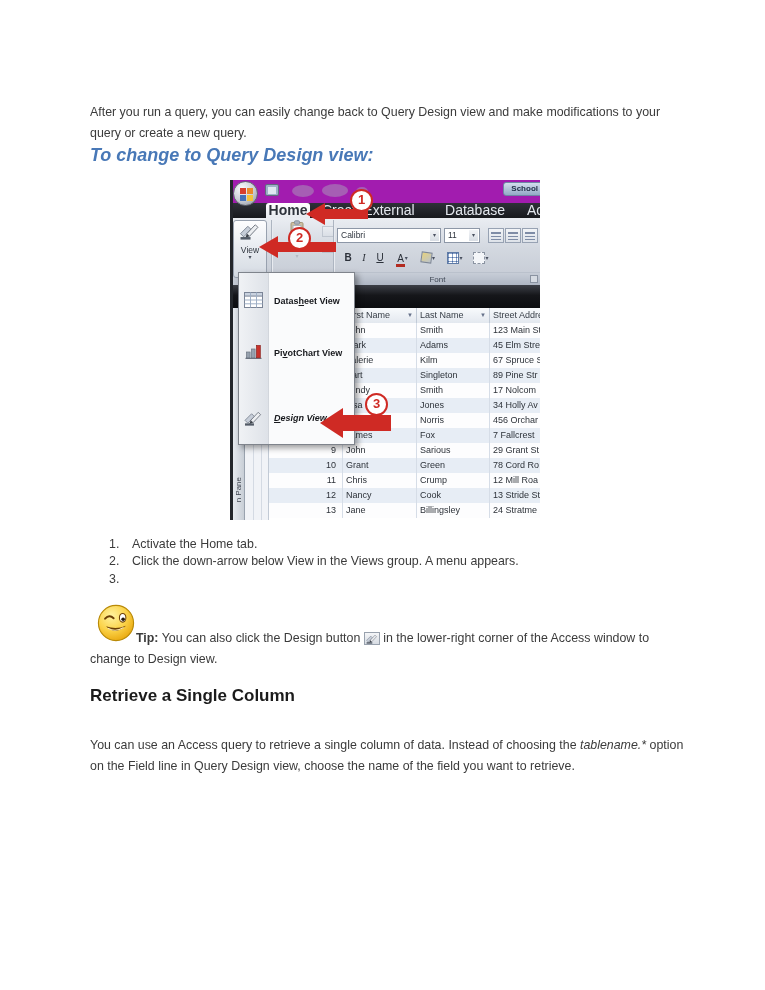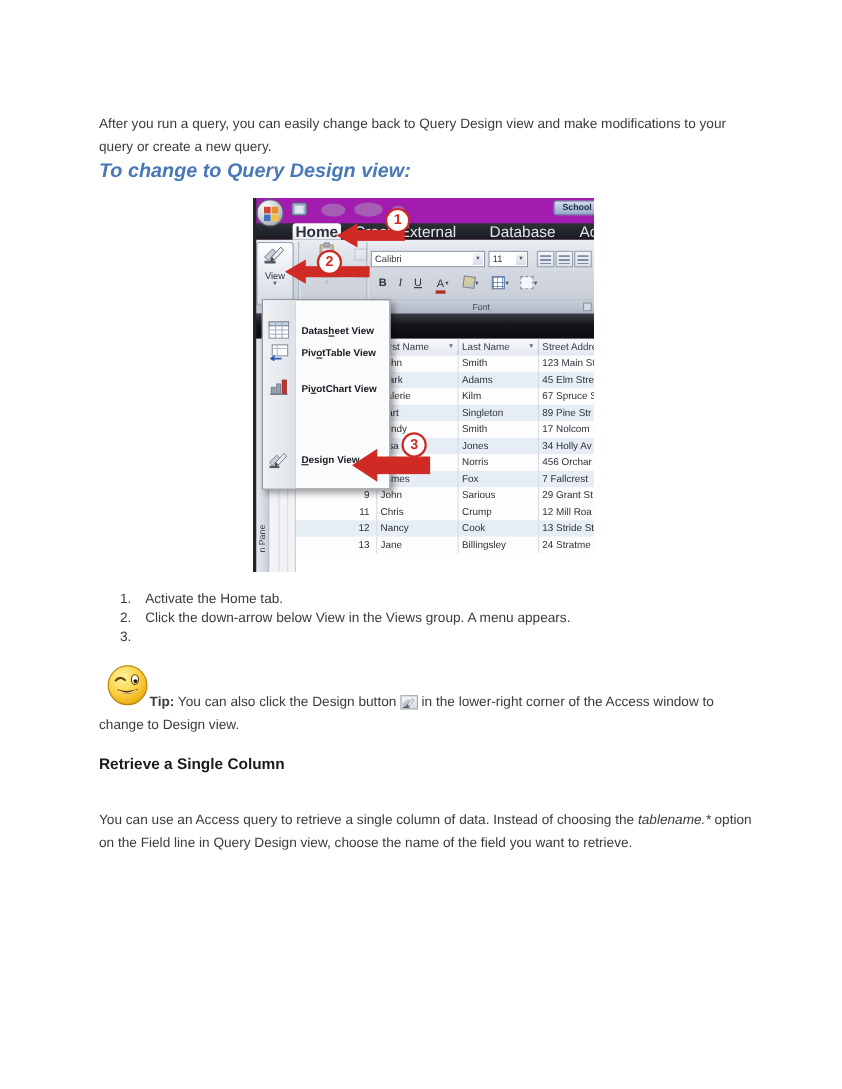--- a/index.html
+++ b/index.html
@@ -11,21 +11,21 @@
   #proc-head{position:absolute;left:90px;top:145px;font-size:18px;font-weight:bold;
              font-style:italic;color:#4878b7;}
   #steps{position:absolute;left:109px;top:536px;width:600px;font-size:12.4px;}
   .step{display:flex;line-height:17.4px;}
   .step .num{width:23px;flex:none;}
   #tip-text{position:absolute;left:90px;top:628px;width:578px;font-size:12.4px;
             line-height:20.5px;text-indent:46px;}
   .inline-btn{display:inline-block;width:16px;height:13px;vertical-align:-2px;
               background:linear-gradient(#f5f6f8,#d7dce3);border:1px solid #98a1ad;
               box-sizing:border-box;text-indent:0;line-height:0;padding:0 0 0 1px;}
-  #sec-head{position:absolute;left:90px;top:686px;font-size:14px;font-weight:bold;color:#1b1b1b;}
+  #sec-head{position:absolute;left:90px;top:686px;font-size:17px;font-weight:bold;color:#1b1b1b;}
   #closing{left:90px;top:723px;width:602px;}
   #smiley{position:absolute;left:97px;top:604px;width:38px;height:38px;}
   
   #shot{position:absolute;left:230px;top:180px;width:310px;height:340px;overflow:hidden;
         background:#a21caf;font-family:"Liberation Sans",sans-serif;}
   #left-edge{position:absolute;left:0;top:0;width:3px;height:100%;background:#23262b;z-index:6;}
   #titlebar{position:absolute;left:0;top:0;right:0;height:23px;
             background:linear-gradient(#5d636d,#32363d 55%,#232td 60%,#24272d);}
   #orb{position:absolute;left:3px;top:1px;width:25px;height:25px;border-radius:50%;z-index:7;
        background:radial-gradient(circle at 35% 28%,#fafbfc,#c7ccd3 55%,#868d98);
@@ -282,20 +282,26 @@
             <div class="cfn">James</div>
             <div class="cln">Fox</div>
             <div class="cst">7 Fallcrest</div>
           </div>
           <div class="ds-row">
             <div class="cid">9</div>
             <div class="cfn">John</div>
             <div class="cln">Sarious</div>
             <div class="cst">29 Grant St</div>
           </div>
+          <div class="ds-row shade">
+            <div class="cid">10</div>
+            <div class="cfn">Grant</div>
+            <div class="cln">Green</div>
+            <div class="cst">78 Cord Ro</div>
+          </div>
           <div class="ds-row">
             <div class="cid">11</div>
             <div class="cfn">Chris</div>
             <div class="cln">Crump</div>
             <div class="cst">12 Mill Roa</div>
           </div>
           <div class="ds-row shade">
             <div class="cid">12</div>
             <div class="cfn">Nancy</div>
             <div class="cln">Cook</div>
@@ -314,39 +320,30 @@
       <div class="strip"></div>
     <div class="menu-item" style="top: 3px; margin-top: 12px;">
           <span class="mi-icon"><svg width="19" height="16" viewBox="0 0 19 16">
               <rect x="0.5" y="0.5" width="18" height="15" fill="#fff" stroke="#76markup" stroke-width="0"></rect>
               <rect x="0.5" y="0.5" width="18" height="15" fill="#fff" stroke="#7a8496"></rect>
               <rect x="0.5" y="0.5" width="18" height="3.6" fill="#c9d2df" stroke="#7a8496"></rect>
               <path d="M6.5 0.5 V15.5 M12.5 0.5 V15.5 M0.5 8 H18.5 M0.5 11.8 H18.5" stroke="#9fb0c6" fill="none"></path>
             </svg></span>
           <span class="mi-label">Datas<u>h</u>eet View</span>
         </div>
-        <div class="menu-item" style="top: 35px;">
-          <span class="mi-icon"><svg width="19" height="16" viewBox="0 0 19 16">
-              <rect x="3.5" y="1.5" width="14" height="10" fill="#fff" stroke="#8a94a3"></rect>
-              <path d="M3.5 4.8 H17.5 M8 1.5 V11.5" stroke="#b6bfcc" fill="none"></path>
-              <path d="M5.5 14 H12" stroke="#2f5fa8" stroke-width="1.6" fill="none"></path>
-              <polygon points="5.8,10.8 5.8,17.2 1.2,14" fill="#2f5fa8"></polygon>
-            </svg></span>
-          <span class="mi-label">Piv<u>o</u>tTable View</span>
-        </div>
         <div class="menu-item" style="top: 67px;">
           <span class="mi-icon"><svg width="19" height="16" viewBox="0 0 19 16">
               <rect x="1.5" y="13.8" width="16" height="1.2" fill="#6b7480"></rect>
               <rect x="2.5" y="8" width="3.6" height="5.8" fill="#97a1ae" stroke="#6b7480" stroke-width="0.7"></rect>
               <rect x="7.5" y="5" width="3.6" height="8.8" fill="#97a1ae" stroke="#6b7480" stroke-width="0.7"></rect>
               <rect x="12.5" y="1.5" width="3.8" height="12.3" fill="#c8332c" stroke="#8d201b" stroke-width="0.7"></rect>
             </svg></span>
           <span class="mi-label">Pi<u>v</u>otChart View</span>
         </div>
-        <div class="menu-item" style="top: 132px;">
+        <div class="menu-item" style="top: 132px; font-style: italic;">
           <span class="mi-icon"><svg width="19" height="17" viewBox="0 0 20 18">
               <polygon points="1,12 8,5 11,8 4,15" fill="#c6cdd8" stroke="#727a88" stroke-width="0.8"></polygon>
               <polygon points="7,12 15,3.5 17.5,6 9.5,14.5" fill="#eceef1" stroke="#5d646f" stroke-width="0.8"></polygon>
               <polygon points="5.5,16.2 7,12 9.5,14.5" fill="#3e434b"></polygon>
               <rect x="1" y="15.2" width="9.5" height="2.4" fill="#535b67"></rect>
             </svg></span>
           <span class="mi-label"><u>D</u>esign View</span>
         </div>
       </div>
 

